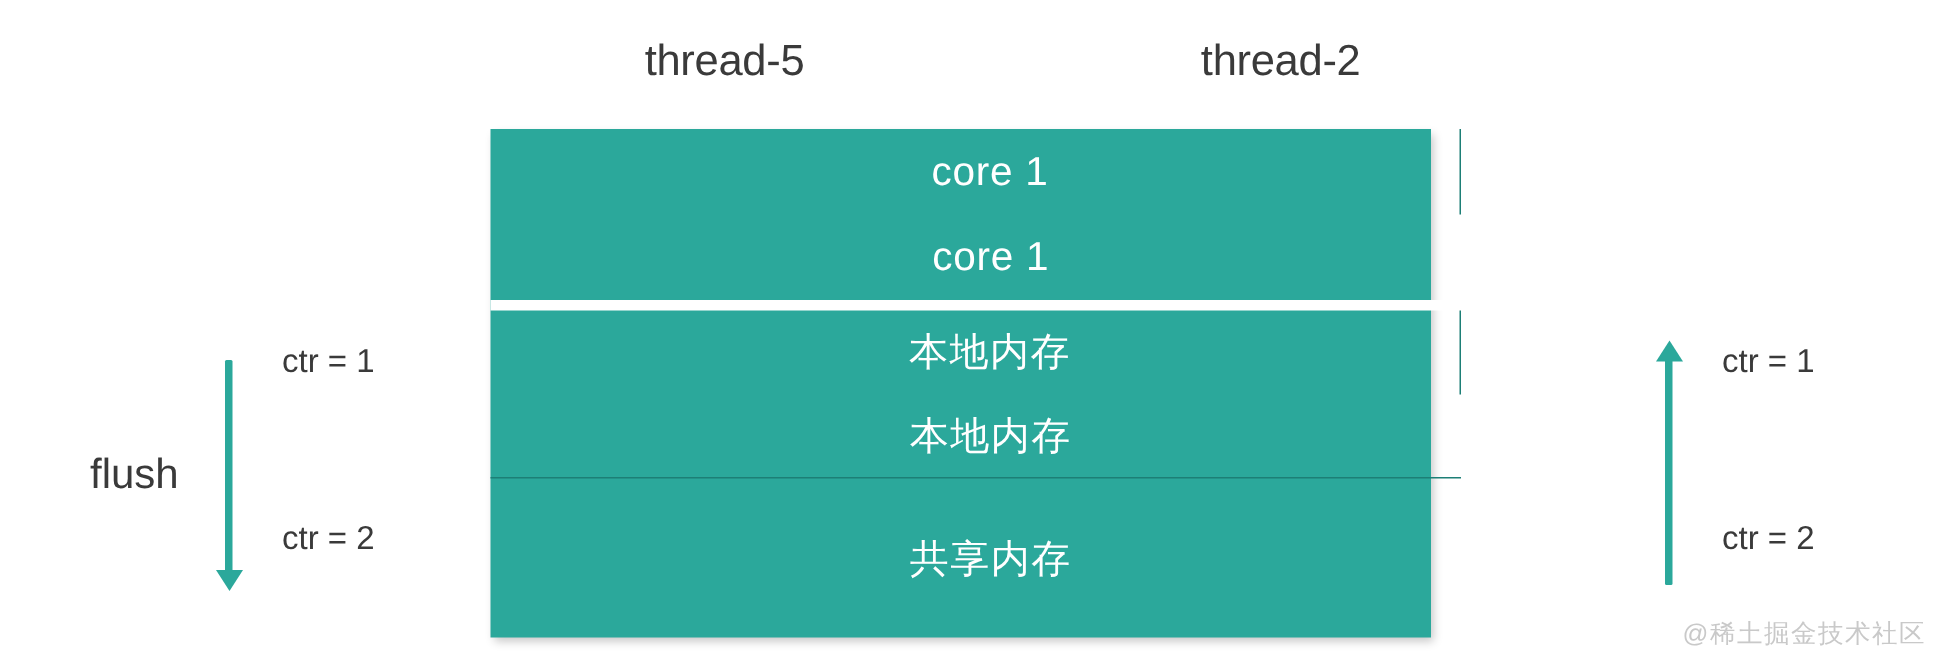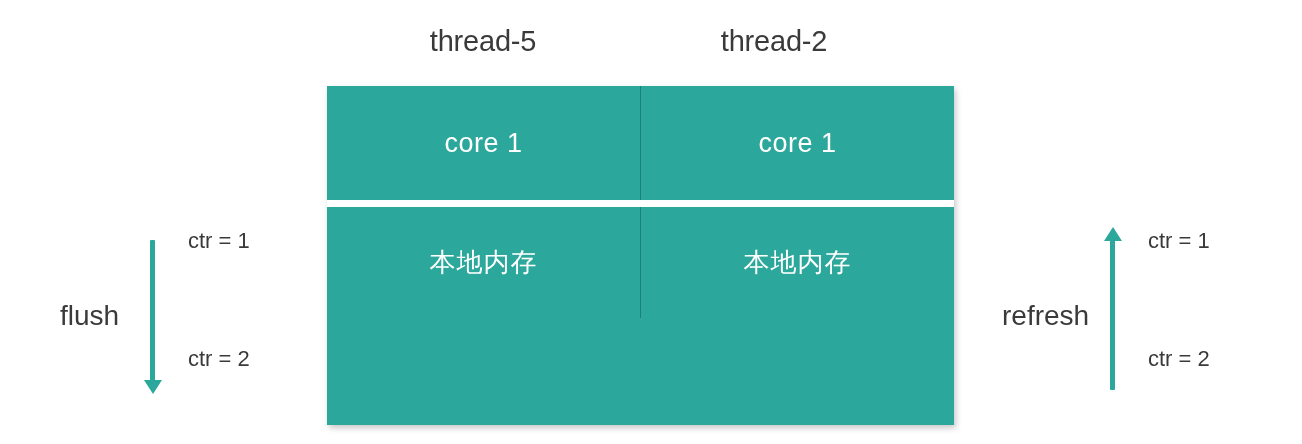--- a/index.html
+++ b/index.html
@@ -23,38 +23,39 @@
     position: absolute;
     top: 25px;
     width: 220px;
     text-align: center;
     font-size: 29px;
     color: #3a3a3a;
     letter-spacing: -0.2px;
     white-space: nowrap;
   }
   #thread-1-label { left: 373px; }
-  #thread-2-label { left: 664px; }
+  #thread-2-label { left: 687px; text-align: right; }
 
   
   #memory-diagram {
     position: absolute;
     left: 327px;
     top: 86px;
     width: 627px;
     height: 339px;
     background: #2ba89b;
     box-shadow: 2px 3px 6px rgba(0,0,0,0.22);
     display: flex;
     flex-direction: column;
   }
   .mem-row {
     display: flex;
-    flex-direction: row;
+    flex-direction: column;
     width: 100%;
+    padding-left: 20px;
   }
   #core-row { height: 114px; }
   #local-row { height: 111px; border-top: 7px solid #ffffff; }
   #shared-row { height: 113px; border-top: 1px solid #1d7f76; flex: 1; }
 
   .mem-cell {
     flex: 1 1 0;
     display: flex;
     align-items: center;
     justify-content: center;
@@ -149,33 +150,36 @@
     <div class="mem-row" id="core-row">
       <div class="mem-cell left-cell">core 1</div>
       <div class="mem-cell">core 1</div>
     </div>
 
     <div class="mem-row" id="local-row">
       <div class="mem-cell left-cell cell-cn">本地内存</div>
       <div class="mem-cell cell-cn">本地内存</div>
     </div>
 
+    <div class="mem-row" id="shared-row">
+      <div class="mem-cell" id="shared-cell">共享内存</div>
+    </div>
 
   </div>
 
   <div class="arrow-group" id="flush-group">
     <div class="arrow-name" id="flush-name">flush</div>
     <div class="arrow-shaft" id="flush-shaft"></div>
     <div class="arrow-head" id="flush-head"></div>
     <div class="ctr-label" id="flush-ctr-top">ctr = 1</div>
     <div class="ctr-label" id="flush-ctr-bottom">ctr = 2</div>
   </div>
 
   <div class="arrow-group" id="refresh-group">
-    <div class="arrow-name" id="refresh-name">refresh</div>
     <div class="arrow-shaft" id="refresh-shaft"></div>
     <div class="arrow-head" id="refresh-head"></div>
     <div class="ctr-label" id="refresh-ctr-top">ctr = 1</div>
     <div class="ctr-label" id="refresh-ctr-bottom">ctr = 2</div>
   </div>
 
+  <div id="watermark">@稀土掘金技术社区</div>
 
 </div>
 
 </body></html>

